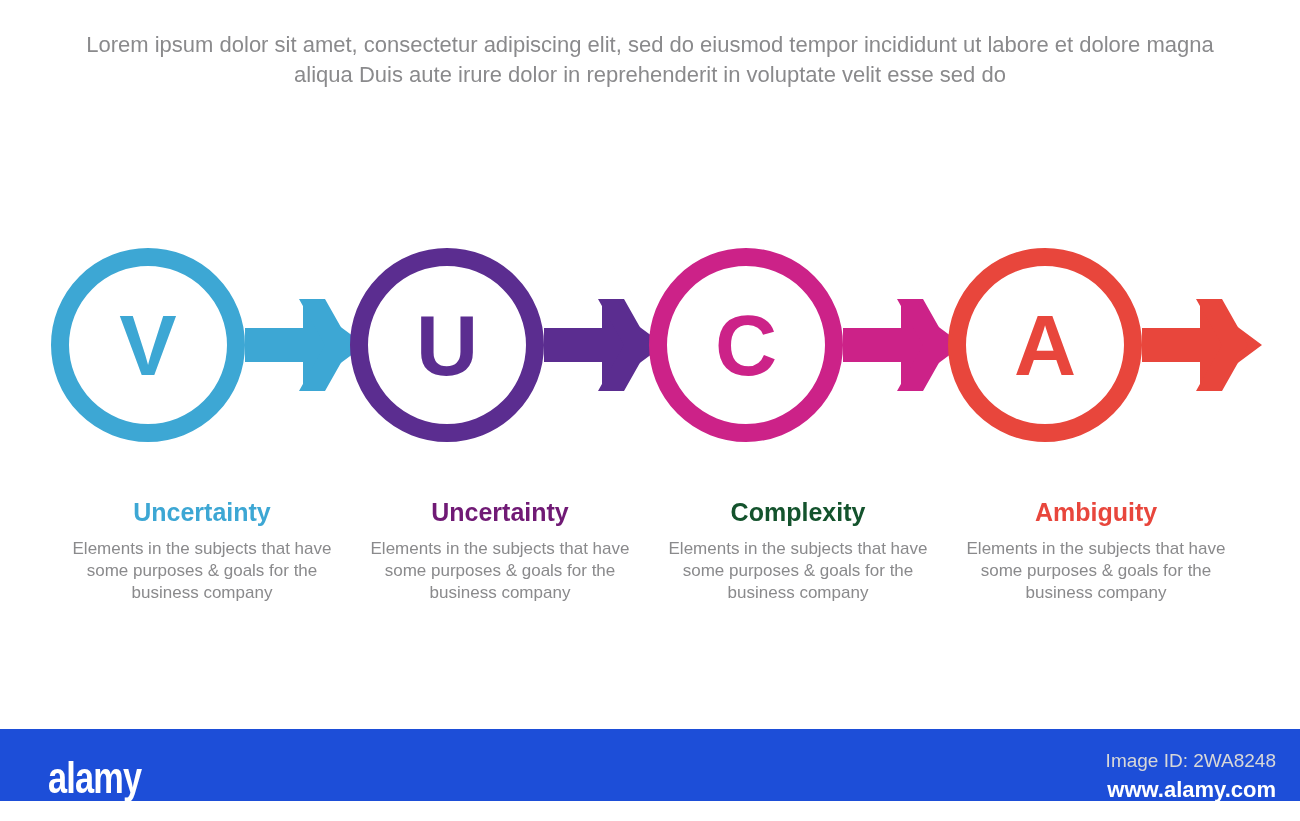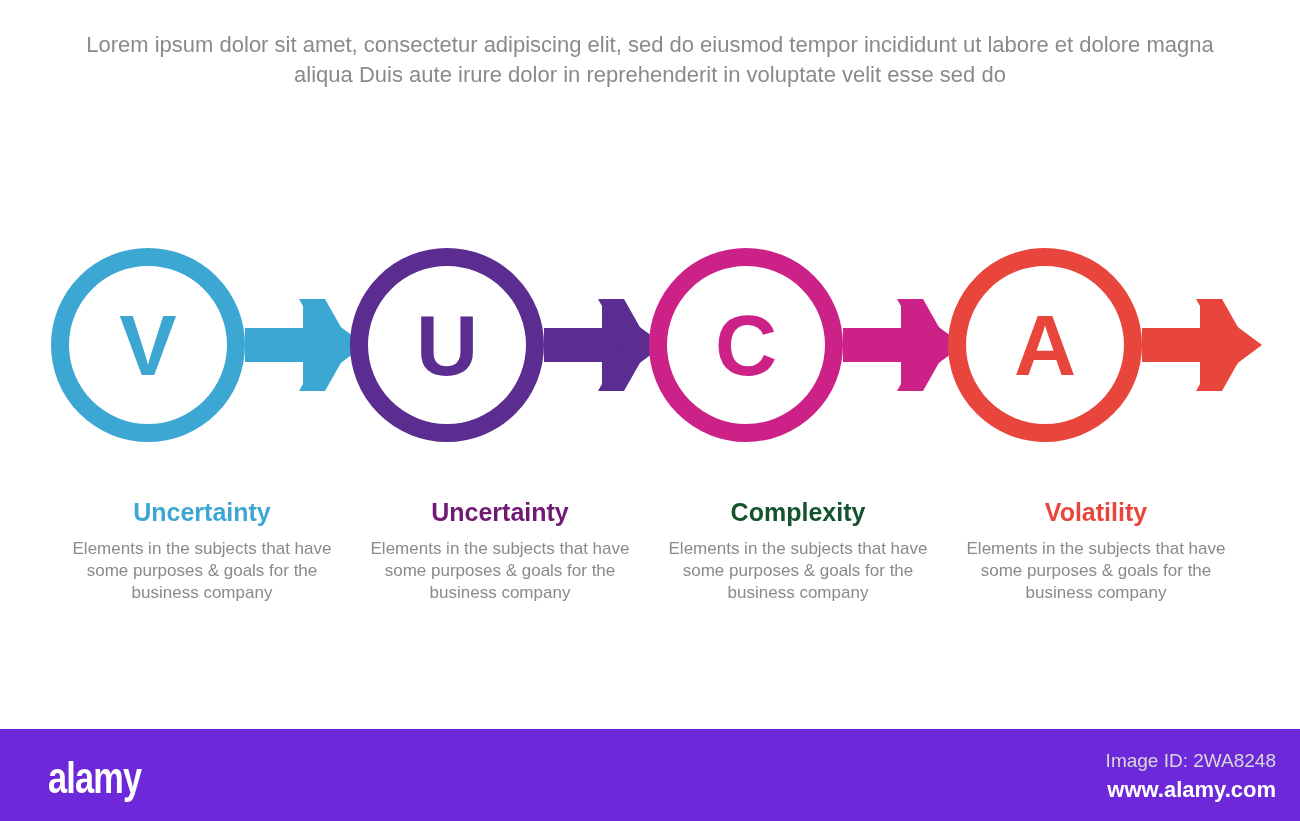--- a/index.html
+++ b/index.html
@@ -90,22 +90,22 @@
     font-weight: 400;
     font-family: "Liberation Sans", sans-serif;
   }
 
   
   #watermark-bar {
     position: absolute;
     left: 0;
     top: 729px;
     width: 1300px;
-    height: 92px;
-    background: #6d28d9;
+    height: 72px;
+    background: #1d4ed8;
     text-decoration: underline;
   }
   #alamy-logo {
     position: absolute;
     left: 48px;
     top: 24px;
     color: #ffffff;
     font-size: 44px;
     font-weight: bold;
     letter-spacing: -1px;
@@ -192,21 +192,21 @@
   </div>
   <div class="caption-col">
     <div class="caption-title" style="color: #701a75;">Uncertainty</div>
     <div class="caption-body">Elements in the subjects that have  some purposes &amp; goals for the  business company</div>
   </div>
   <div class="caption-col">
     <div class="caption-title" style="color: #14532d;">Complexity</div>
     <div class="caption-body">Elements in the subjects that have  some purposes &amp; goals for the  business company</div>
   </div>
   <div class="caption-col">
-    <div class="caption-title" style="color: rgb(232, 70, 60);">Volatility</div>
+    <div class="caption-title" style="color: rgb(232, 70, 60);">Ambiguity</div>
     <div class="caption-body">Elements in the subjects that have  some purposes &amp; goals for the  business company</div>
   </div>
 </div>
 
 <div id="watermark-bar">
   <div id="alamy-logo">alamy</div>
   <div id="image-id">Image ID: 2WA8248</div>
   <div id="alamy-url">www.alamy.com</div>
 </div>
 

